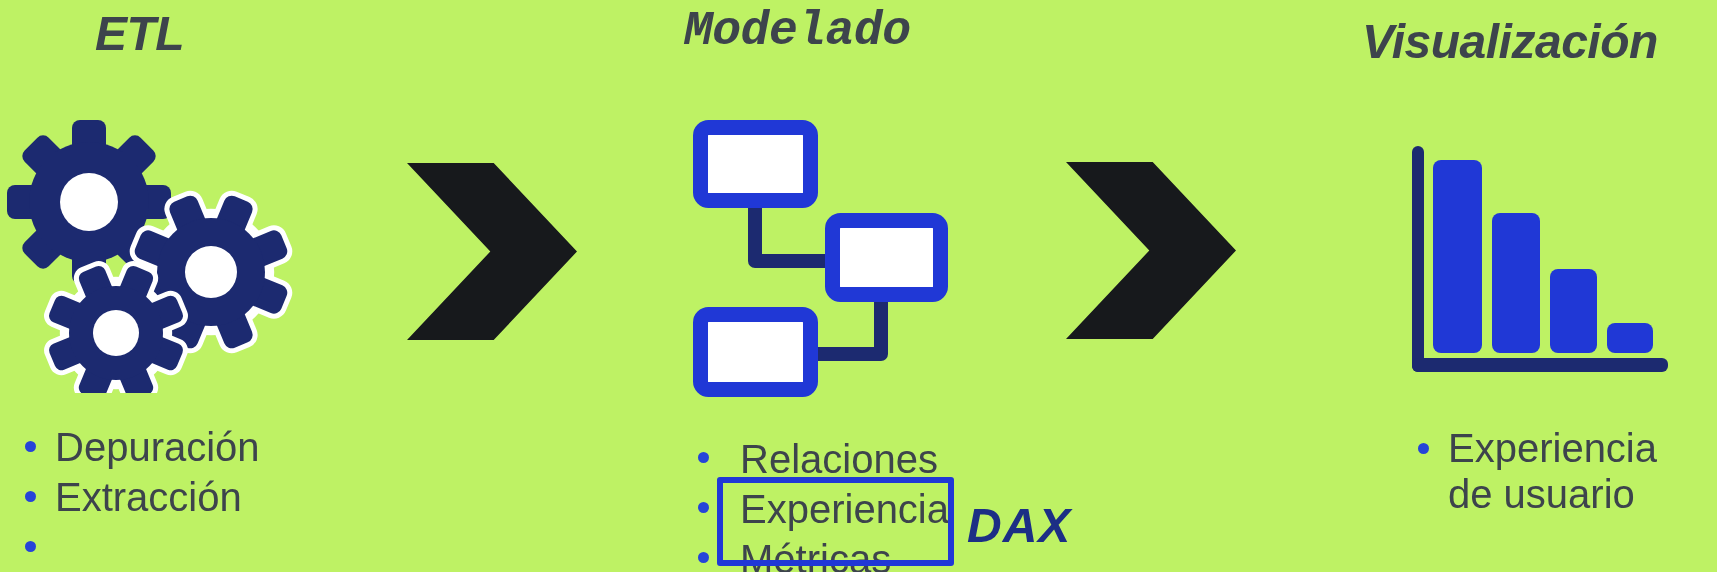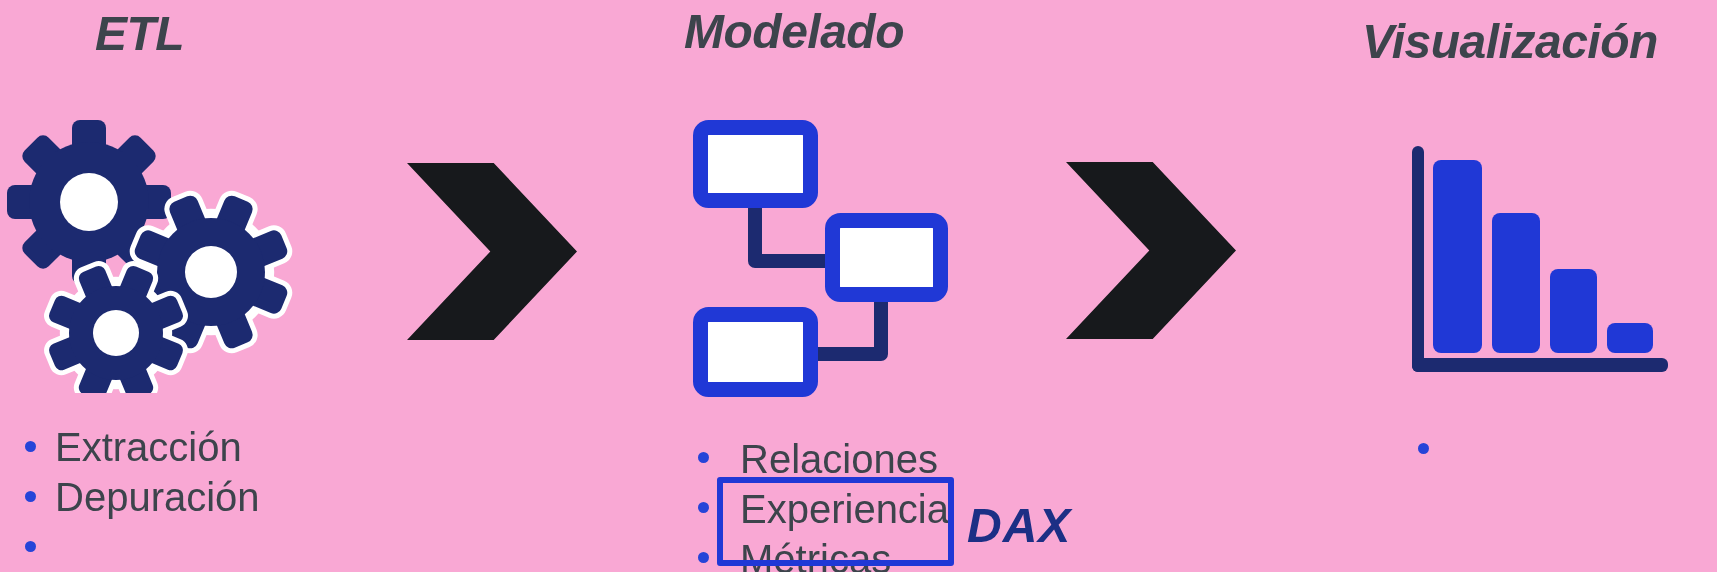--- a/index.html
+++ b/index.html
@@ -1,34 +1,34 @@
 <!DOCTYPE html>
 <html><head>
 <meta charset="utf-8">
 <style>
   html,body{margin:0;padding:0;background:#ffffff;}
   .canvas{
     position:relative;
     width:1717px;height:572px;
-    background:#f9a8d4;
+    background:#bef264;
     overflow:hidden;
     font-family:"Liberation Sans", sans-serif;
   }
   .stage-title{
     position:absolute;
     margin:0;
     font-size:48px;
     font-weight:bold;
     font-style:italic;
     color:#3d444c;
     letter-spacing:-0.5px;
     white-space:nowrap;
   }
   .t-etl{left:95px;top:6px;}
-  .t-mod{left:684px;top:4px;}
+  .t-mod{left:684px;top:4px;font-family:Liberation Mono, monospace;}
   .t-vis{left:1362px;top:14px;}
 
   .icon-svg{position:absolute;display:block;}
   .gears{left:0;top:88px;}
   .model{left:688px;top:113px;}
   .bars{left:1405px;top:143px;}
 
   .chev{
     position:absolute;
     background:#17191c;
@@ -160,25 +160,25 @@
         <rect x="-14" y="-69" width="28" height="34" rx="7" transform="rotate(315)"></rect>
         <circle r="47"></circle>
       </g>
       <circle r="23" fill="#ffffff"></circle>
     </g>
   </svg>
 
   <ul class="blist l-etl">
     <li>
         <span class="dot"></span>
+        <span class="txt">Depuración</span>
+      </li>
+    <li>
+        <span class="dot"></span>
         <span class="txt">Extracción</span>
-      </li>
-    <li>
-        <span class="dot"></span>
-        <span class="txt">Depuración</span>
       </li>
     <li>
         <span class="dot"></span>
       </li>
   </ul>
 
   <div class="chev chev-1"></div>
 
   <h2 class="stage-title t-mod">Modelado</h2>
 
@@ -221,16 +221,17 @@
     </g>
     <g fill="#1c2a70">
       <rect x="7" y="3" width="12" height="226" rx="6"></rect>
       <rect x="7" y="215" width="256" height="14" rx="6"></rect>
     </g>
   </svg>
 
   <ul class="blist l-vis">
     <li>
         <span class="dot"></span>
+        <span class="txt wrap-2">Experiencia de usuario</span>
       </li>
   </ul>
 
 </div>
 
 </body></html>

